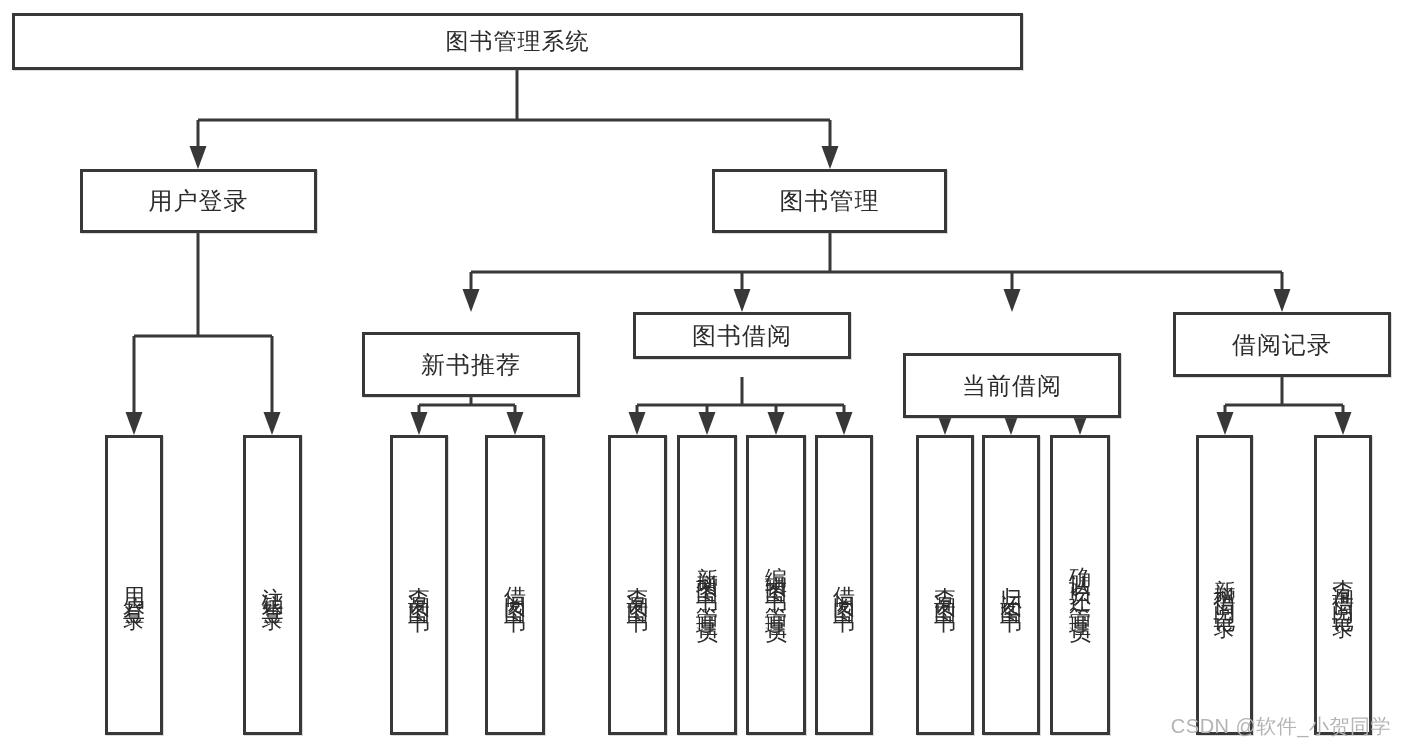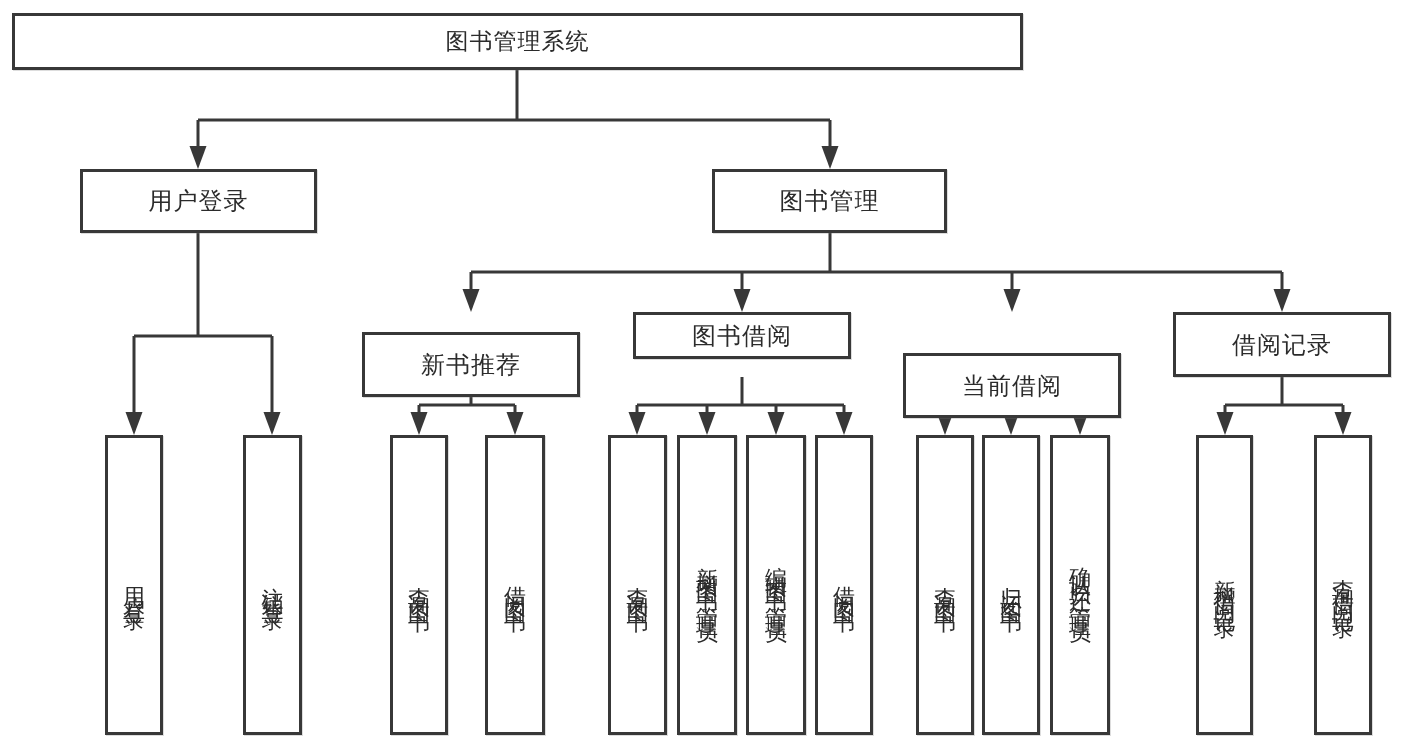--- a/index.html
+++ b/index.html
@@ -133,13 +133,14 @@
     <span class="vtext">确认归还（管理员）</span>
   </div>
 
   <div class="node" style="left:1196px; top:435px; width:57px; height:300px;">
     <span class="vtext">新增借阅记录</span>
   </div>
   <div class="node" style="left:1314px; top:435px; width:58px; height:300px;">
     <span class="vtext">查询借阅记录</span>
   </div>
 
+  <div class="watermark">CSDN @软件_小贺同学</div>
 </div>
 
 </body></html>

